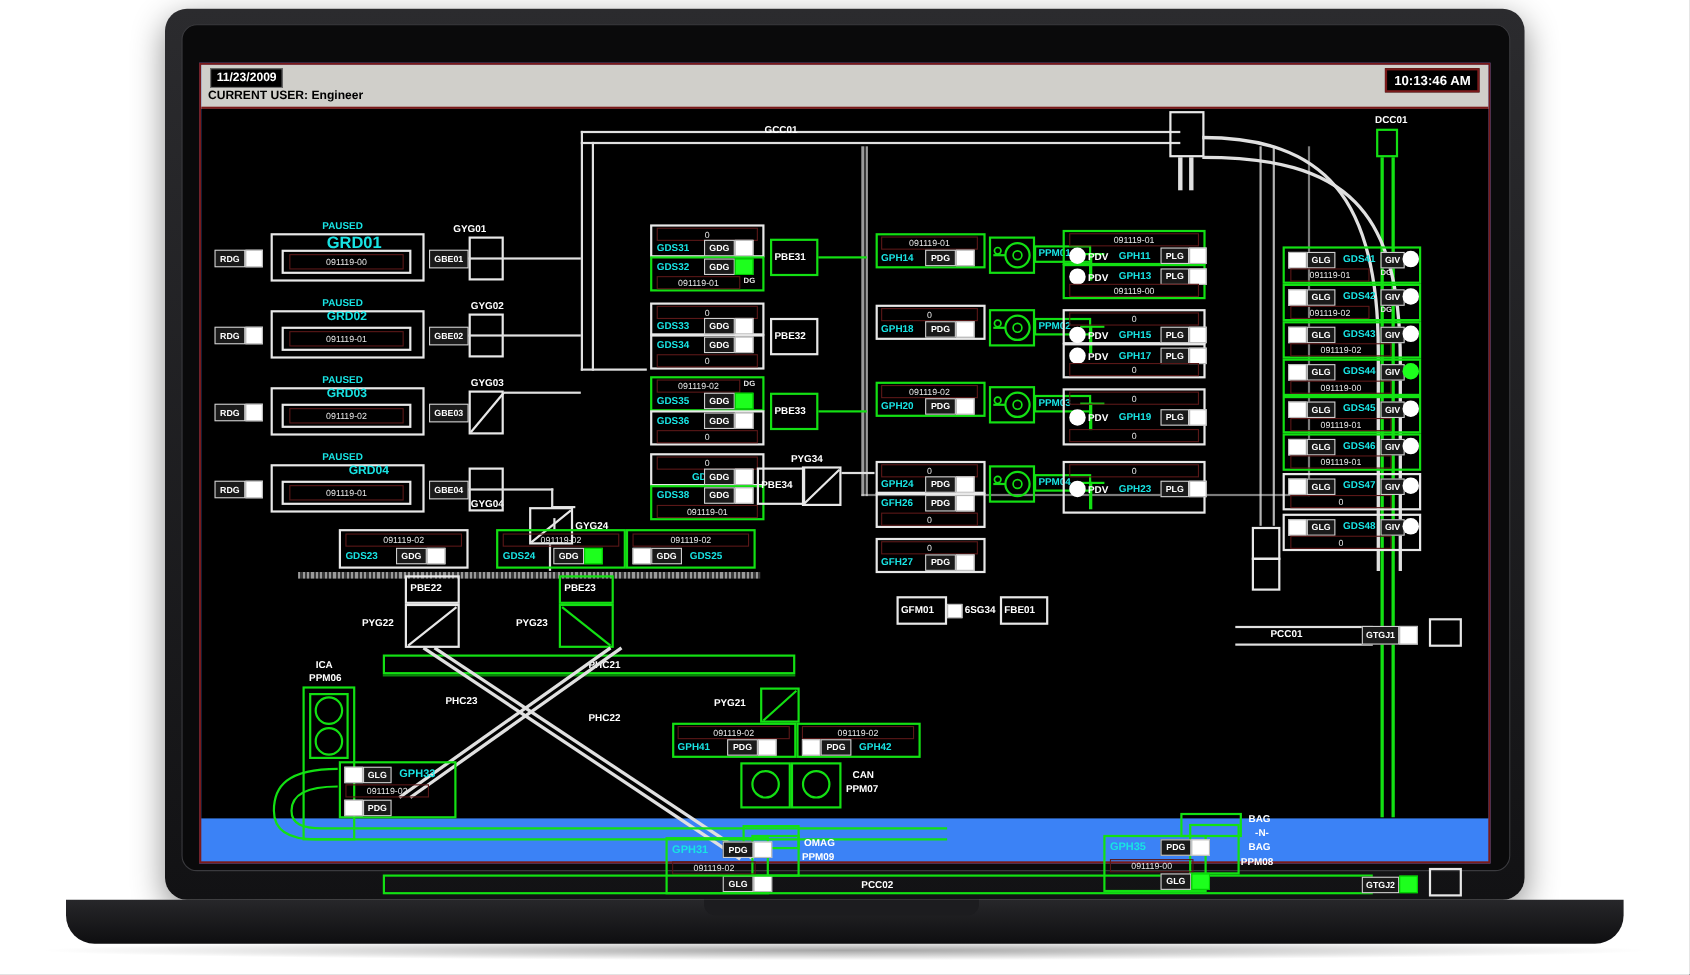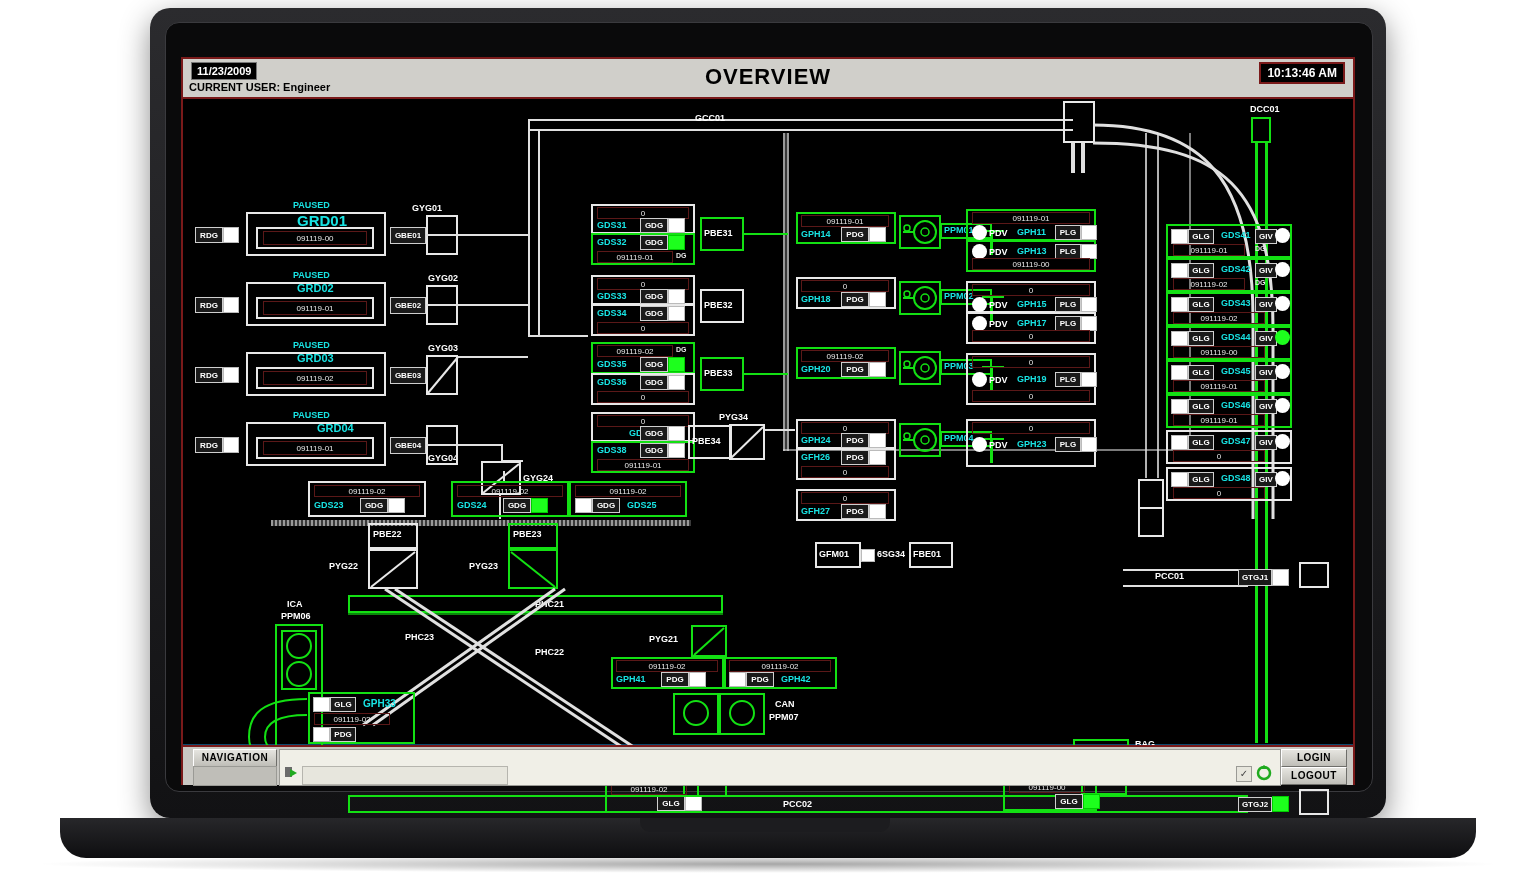--- a/index.html
+++ b/index.html
@@ -13,21 +13,21 @@
   #bezel{position:absolute;left:165px;top:22px;width:1206px;height:768px;
          background:#0a0a0b;border-radius:14px;border:1px solid #3a3a3e;}
   #base{position:absolute;left:60px;top:818px;width:1416px;height:40px;
         background:linear-gradient(#27272a,#0e0e10);border-radius:0 0 26px 26px;}
   #notch{position:absolute;left:640px;top:818px;width:250px;height:14px;
          background:#1c1c1f;border-radius:0 0 10px 10px;}
   #shadow{position:absolute;left:30px;top:855px;width:1476px;height:18px;
           background:radial-gradient(ellipse at center, rgba(0,0,0,.35), rgba(0,0,0,0) 70%);}
 
   
-  #screen{position:absolute;left:181px;top:57px;width:1174px;height:728px;background:#0c4a6e;
+  #screen{position:absolute;left:181px;top:57px;width:1174px;height:728px;background:#3b82f6;
           border:2px solid #7a1a1a;box-sizing:border-box;}
   #hdr{position:absolute;left:0;top:0;width:1170px;height:40px;background:#d0cfca;
        border-bottom:2px solid #7a1a1a;box-sizing:border-box;}
   #datebox{position:absolute;left:8px;top:3px;background:#000;color:#fff;font-weight:bold;
            font-size:11px;padding:2px 5px;border:1px solid #777;}
   #userline{position:absolute;left:6px;top:22px;color:#000;font-size:11px;font-weight:bold;}
   #title{position:absolute;left:0;top:5px;width:1170px;text-align:center;color:#000;
          font-size:22px;font-weight:bold;letter-spacing:1px;}
   #clockbox{position:absolute;right:8px;top:3px;background:#000;color:#fff;font-weight:bold;
             font-size:12px;padding:2px 6px;border:2px solid #7a1a1a;}
@@ -82,21 +82,20 @@
 <div id="stage">
 
   <div id="laptop"></div>
   <div id="bezel"></div>
 
   <div id="screen">
 
     <div id="hdr">
       <div id="datebox">11/23/2009</div>
       <div id="userline">CURRENT USER:  Engineer</div>
-      <div id="title">OVERVIEW</div>
       <div id="clockbox">10:13:46 AM</div>
     </div>
 
     <div id="canvas">
 
       <div class="lnw" style="left:345px;top:20px;width:545px;height:2px;"></div>
       <div class="lnw" style="left:345px;top:30px;width:545px;height:2px;"></div>
       <div class="lbl" style="left:512px;top:14px;">GCC01</div>
 
       <div class="lnw" style="left:345px;top:20px;width:2px;height:218px;"></div>
@@ -630,37 +629,19 @@
       <div class="lbl" style="left:636px;top:450px;">GFM01</div>
       <div class="ind" style="left:678px;top:450px;width:14px;height:13px;"></div>
       <div class="lbl" style="left:694px;top:450px;">6SG34</div>
       <div class="n w" style="left:726px;top:443px;width:44px;height:26px;"></div>
       <div class="lbl" style="left:730px;top:450px;">FBE01</div>
 
       <div class="n w" style="left:955px;top:408px;width:26px;height:30px;"></div>
 
     </div>
 
-    <div id="botbar">
-      <div class="btn" id="navbtn">NAVIGATION</div>
-      <div id="navpane"></div>
-      <div id="msgbar">
-        <svg id="msgicon" viewBox="0 0 14 14">
-          <rect x="1" y="1" width="7" height="10" fill="#6b6b6b"></rect>
-          <polygon points="6,3 13,7 6,11" fill="#1faa1f"></polygon>
-        </svg>
-        <input id="msgfield" placeholder="" style="">
-        <div id="chk">✓</div>
-        <svg id="refresh" viewBox="0 0 16 16">
-          <circle cx="8" cy="8" r="6" stroke="#1faa1f" stroke-width="2.5" fill="none"></circle>
-          <polygon points="8,0 12,4 4,4" fill="#1faa1f"></polygon>
-        </svg>
-      </div>
-      <div class="btn" id="loginbtn">LOGIN</div>
-      <div class="btn" id="logoutbtn">LOGOUT</div>
-    </div>
 
   </div>
 
   <div id="base"></div>
   <div id="notch"></div>
   <div id="shadow"></div>
 </div>
 
 </body></html>

